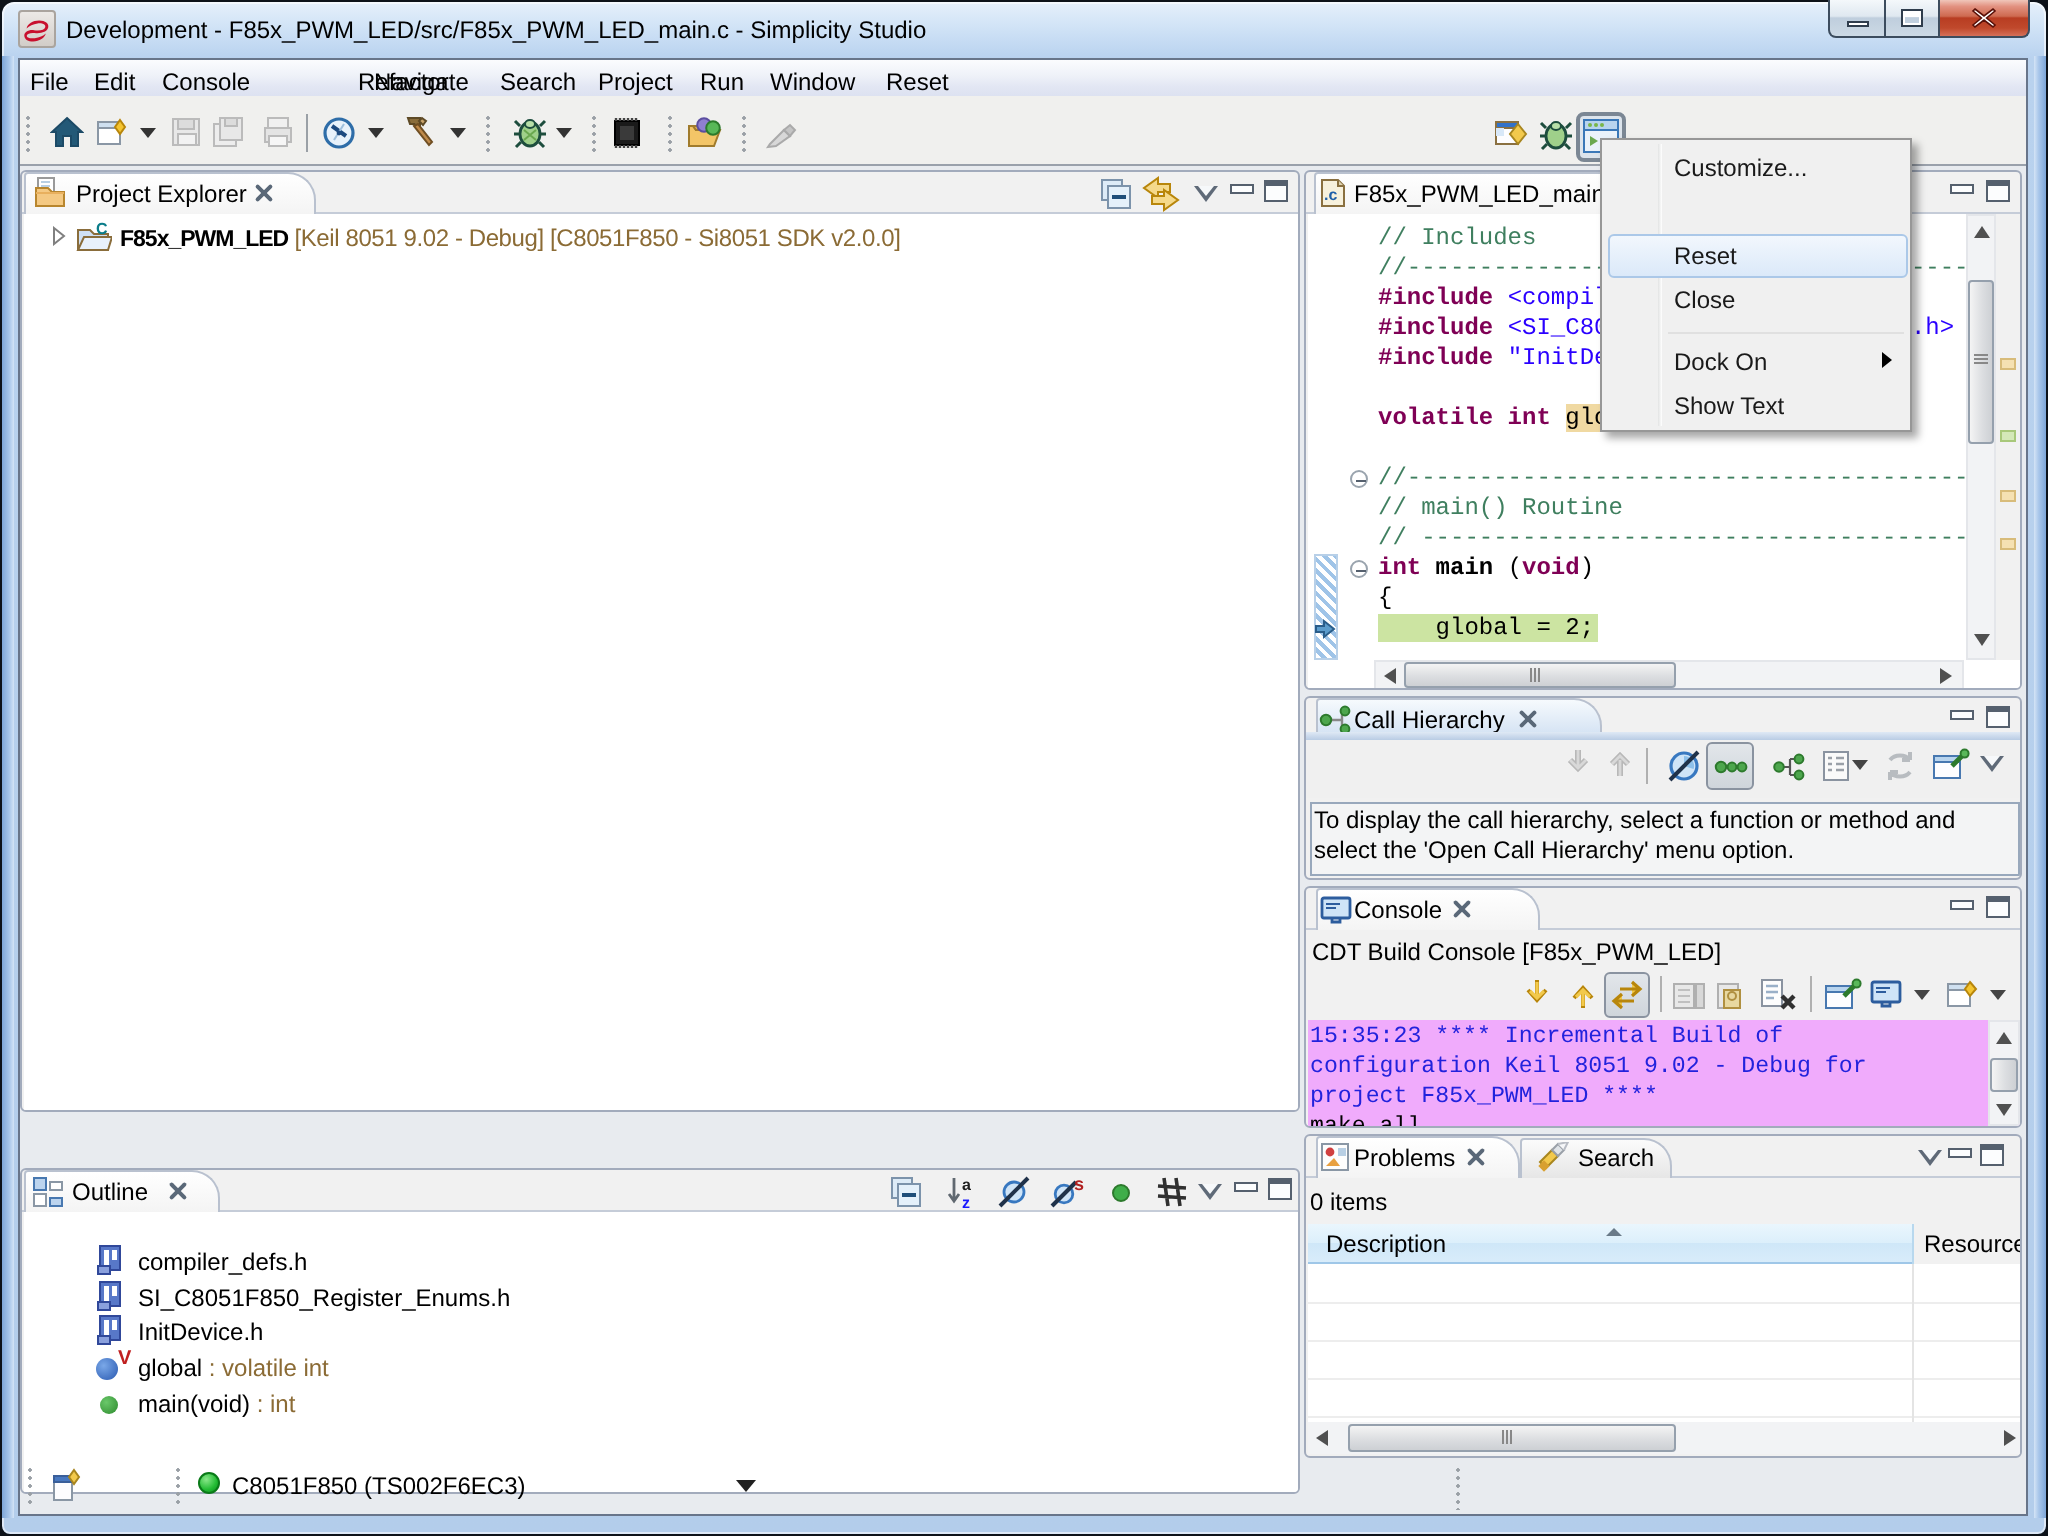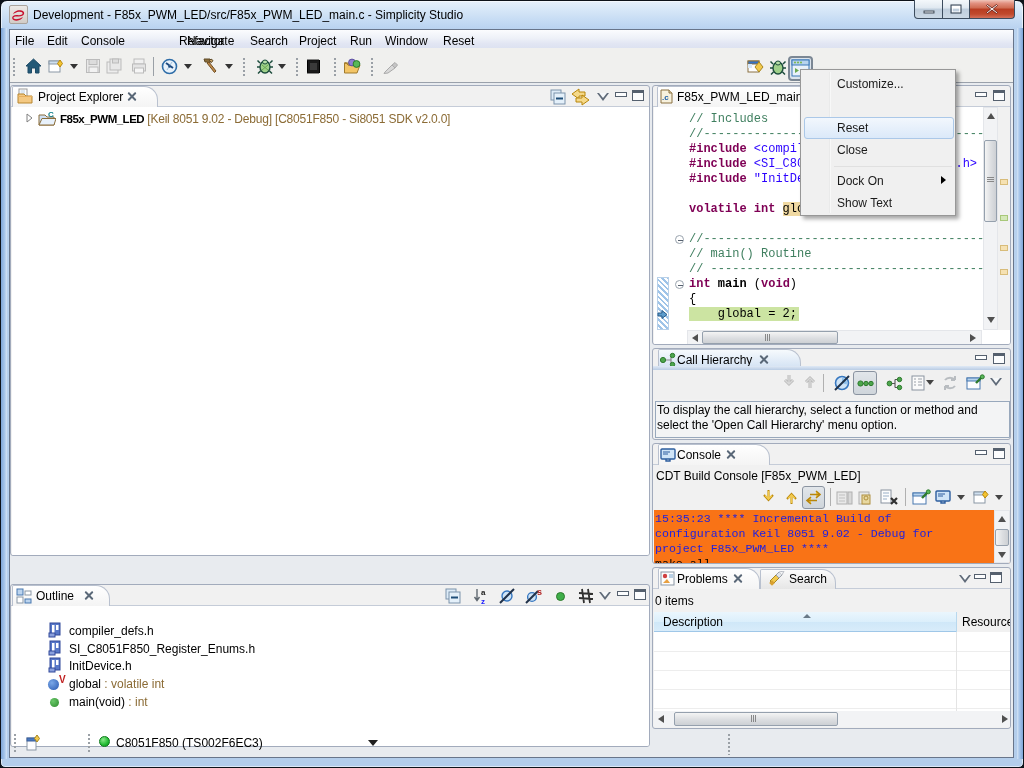--- a/index.html
+++ b/index.html
@@ -426,21 +426,21 @@
        <path d="M6 12 L6 14 L10 14 L10 12" stroke="#2d5d9e" stroke-width="1.4" fill="none"></path>
      </svg>
      <div class="abs arr" style="left:304px;top:9px;border-left:4px solid transparent;border-right:4px solid transparent;border-top:5px solid #444;"></div>
      <svg class="abs" style="left:320px;top:3px;" width="18" height="17" viewBox="0 0 18 17">
        <rect x="1" y="3" width="11" height="11" fill="#fff" stroke="#8a97a5"></rect>
        <rect x="1" y="3" width="11" height="3" fill="#cfe0f0" stroke="#8a97a5"></rect>
        <path d="M12 2 L15 5.5 L12 9 L9.5 5.5 Z" fill="#f4c430" stroke="#b8860b"></path>
      </svg>
      <div class="abs arr" style="left:342px;top:9px;border-left:4px solid transparent;border-right:4px solid transparent;border-top:5px solid #444;"></div>
    </div>
-   <div class="abs" style="left:1px; top:66px; width:357px; height:54px; background:#f97316;">
+   <div class="abs" style="left:1px; top:66px; width:357px; height:54px; background:#f0abfc;">
      <div class="code abs" style="left:1px;top:1px;color:#2222dd;font-size:11.6px;">15:35:23 **** Incremental Build of
 configuration Keil 8051 9.02 - Debug for
 project F85x_PWM_LED ****
 <span style="color:#000;">make all</span></div>
      <div class="sb-track" style="left:340px;top:0px;width:16px;height:53px;"></div>
      <div class="abs arr" style="left:344px;top:6px;border-left:4px solid transparent;border-right:4px solid transparent;border-bottom:6px solid #505050;"></div>
      <div class="sb-thumb" style="left:341px;top:19px;width:14px;height:17px;"></div>
      <div class="abs arr" style="left:344px;top:42px;border-left:4px solid transparent;border-right:4px solid transparent;border-top:6px solid #505050;"></div>
    </div>
  </div>

